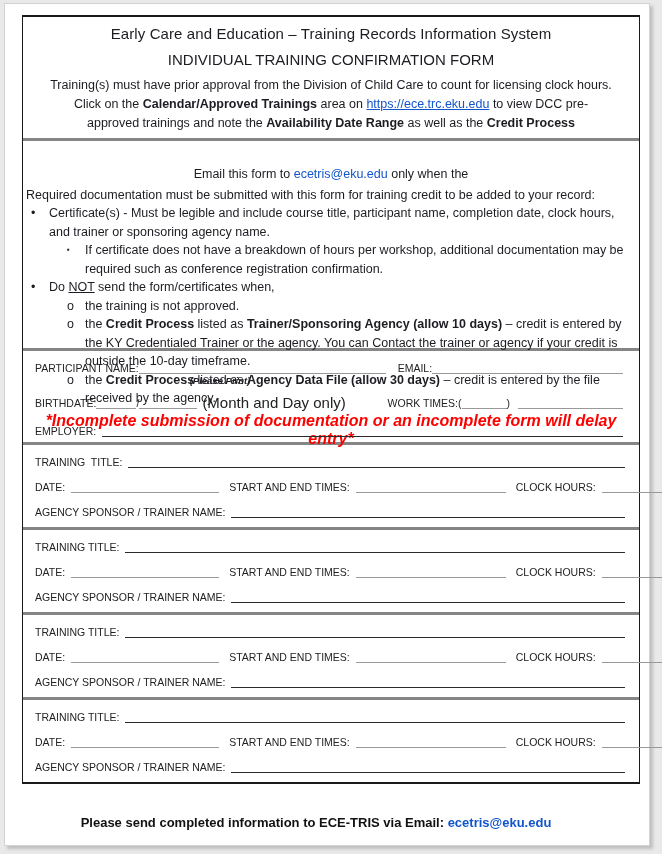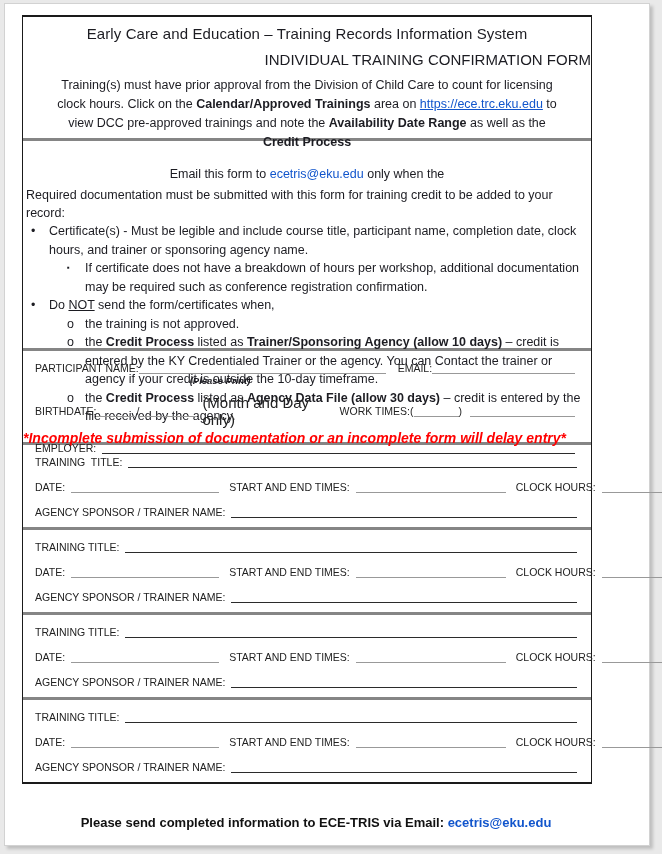--- a/index.html
+++ b/index.html
@@ -1,42 +1,42 @@
 <!DOCTYPE html>
 <html style="--link: #1155cc; --warn: #ff0000;"><head>
 <meta charset="utf-8">
 <style>
   :root { --link:#1155cc; --warn:#ff0000; --line-g:#999999; --line-d:#2b2b2b; --div:#858585; }
   * { box-sizing:border-box; margin:0; padding:0; }
   html,body { width:662px; height:854px; }
   body { background:#e9e9e9; font-family:"Liberation Sans", sans-serif; color:#1c1c22; position:relative; overflow:hidden; }
   .page { position:absolute; left:4px; top:3px; width:646px; height:843px; background:#fff;
           border:1px solid #d2d2d2; box-shadow:3px 3px 3px rgba(0,0,0,0.18); }
-  .form-box { position:absolute; left:17px; top:11px; width:570px; background:#fff;
+  .form-box { position:absolute; left:17px; top:11px; width:618px; background:#fff;
               border:1px solid #1a1a1a; border-top-width:2px; border-bottom-width:2px; }
   .sec { border-top:3px solid var(--div); }
   .sec:first-child { border-top:none; }
 
   
   .sec-header { height:121px; padding-top:8px; }
   .h-title1 { text-align:center; font-size:15px; letter-spacing:0.1px; }
-  .h-title2 { text-align:right; font-size:15px; padding-top:9px; }
+  .h-title2 { text-align:center; font-size:15px; padding-top:9px; }
   .h-intro  { text-align:center; font-size:12.5px; line-height:19px; padding:8px 26px 0; }
 
   
   .sec-instr { height:210px; padding-top:24px; }
   .i-center { text-align:center; font-size:12.5px; line-height:18px; }
   .i-req { font-size:12.5px; line-height:18px; padding:3px 8px 0 3px; }
   .bullet { display:flex; font-size:12.5px; line-height:18.5px; }
   .bullet .mk { flex:none; width:18px; }
   .lvl1 .mk { margin-left:8px; }
   .lvl2 .mk { margin-left:44px; }
   .mk-sq { font-size:8px; line-height:18.5px; }
   .btext { flex:1; padding-right:8px; }
-  .warning { color:var(--warn); font-weight:bold; font-style:italic; font-size:14px; margin-top:4px; }
+  .warning { text-align:center; color:var(--warn); font-weight:bold; font-style:italic; font-size:16px; margin-top:4px; }
 
   .b { font-weight:bold; } .i { font-style:italic; } .u { text-decoration:underline; }
   .link { color:var(--link); }
 
   
   .lbl { white-space:pre; font-size:10.5px; color:#222; }
   .ln { display:inline-block; border-bottom:1px solid var(--line-g); height:13px; margin-bottom:1px; }
   .ln.d { border-bottom-color:var(--line-d); }
   .frow { display:flex; align-items:center; }
   .fill { flex:1; }

